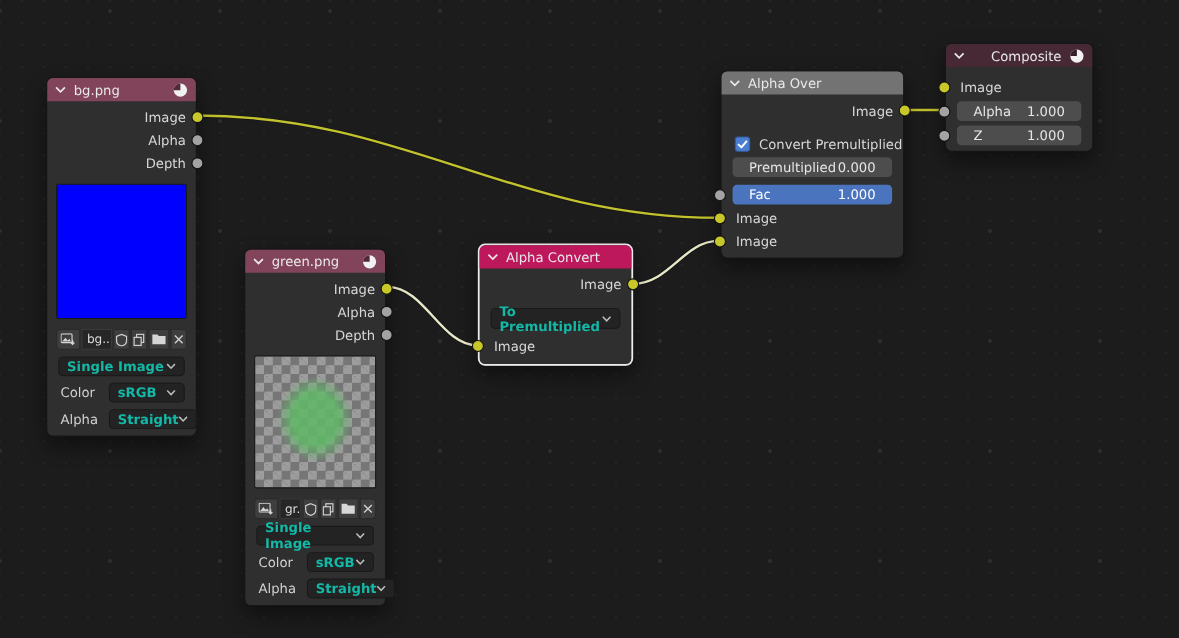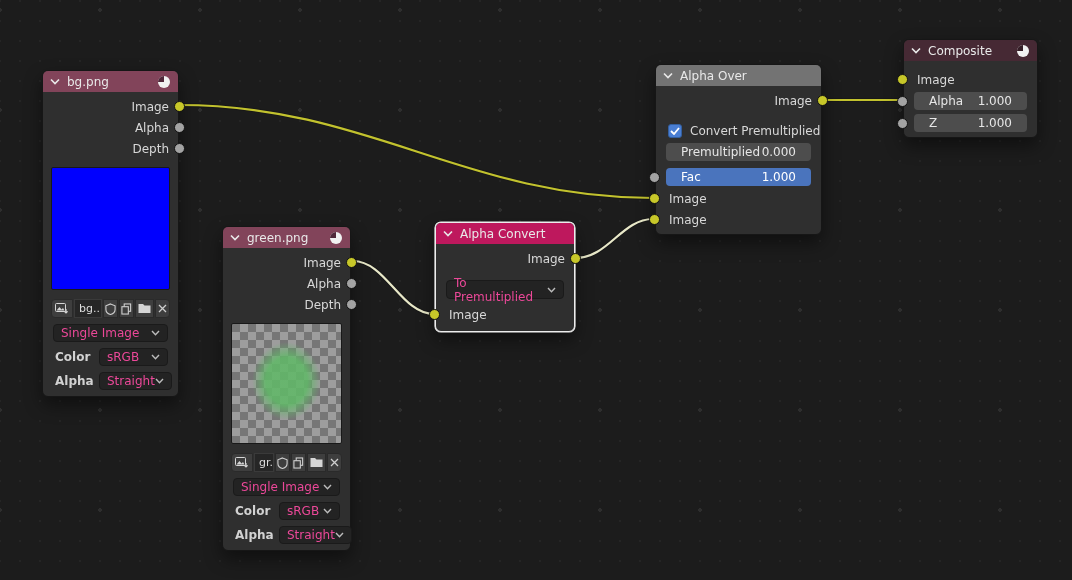--- a/index.html
+++ b/index.html
@@ -67,25 +67,25 @@
   .fbtn.mid   { width:15px; }
   .fbtn.folder{ width:19px; }
   .fname {
     flex:1; background:#262626; border:1px solid #3a3a3a; color:#dcdcdc;
     font-size:11px; display:flex; align-items:center; padding:0 4px;
     white-space:nowrap; overflow:hidden;
   }
 
   .widget { height:18px; border-radius:4px; display:flex; align-items:center; font-size:12px; }
   .dropdown {
-    background:#232323; border:1px solid #1a1a1a; color:#ec4899;
-    justify-content:space-between; padding:8px 7px; flex:1;
+    background:#232323; border:1px solid #1a1a1a; color:#14b8a6;
+    justify-content:space-between; padding:8px 7px; flex:1;font-weight:bold;
   }
   .wrow { display:flex; align-items:center; margin:6px 10px 0; }
-  .wrow .plabel { flex:0 0 46px; color:#d2d2d2; padding-left:2px;font-weight:bold; }
+  .wrow .plabel { flex:0 0 46px; color:#d2d2d2; padding-left:2px; }
   .slider {
     background:#4d4d4d; color:#e6e6e6; justify-content:space-between;
     padding:0 15px; margin:0 10px; position:relative;
   }
   .slider.blue { background:#4a74bd; color:#ffffff; }
   .srow { position:relative; display:flex; align-items:stretch; }
   .srow .slider { flex:1; }
 
   .cbrow { display:flex; align-items:center; gap:8px; padding-left:12px; height:21px; }
   .cb {
@@ -372,21 +372,21 @@
       <span class="socket left s-img"></span>
       <span>Image</span>
     </div>
     <div class="r in">
       <span class="socket left s-img"></span>
       <span>Image</span>
     </div>
   </div>
 </div>
 
-<div class="node" style="left:903px; top:39px; width:135px; padding-bottom:5px;">
+<div class="node" style="left:859px; top:39px; width:135px; padding-bottom:5px;text-align:right;">
   <div class="node-header" style="background: rgb(70, 41, 52);">
     <span class="icon">
       <svg width="10" height="7" viewBox="0 0 10 7">
           <path d="M1 1.5 L5 5.5 L9 1.5" stroke="#e9e9e9" stroke-width="1.6" fill="none"></path>
         </svg>
     </span>
     <span class="title">Composite</span>
     <span class="icon">
       <svg width="14" height="14" viewBox="0 0 14 14">
           <circle cx="7" cy="7" r="6" fill="#f1f1f1"></circle>

